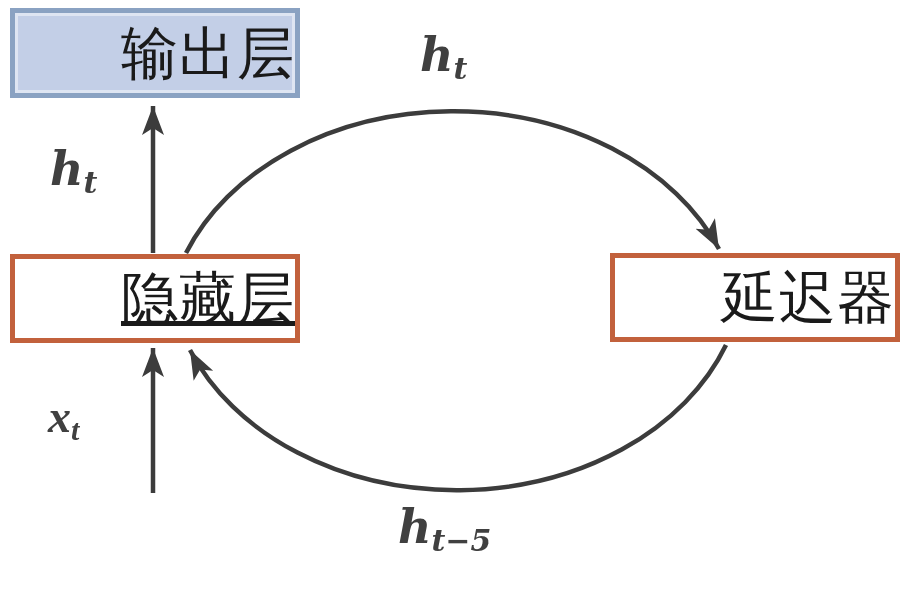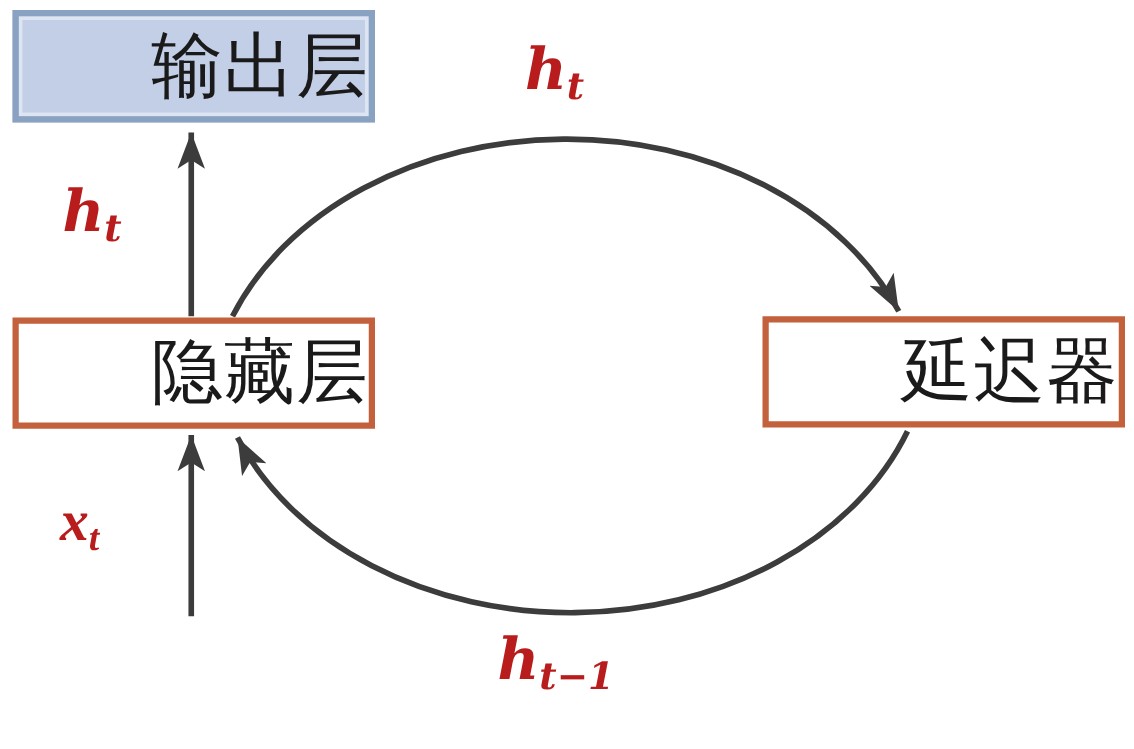--- a/index.html
+++ b/index.html
@@ -20,36 +20,36 @@
     letter-spacing:1px;
     line-height:1;
   }
   .box-output{
     left:10px;top:8px;width:290px;height:90px;
     background:#c3cfe7;border:5px solid #8aa2c2;
     box-shadow:inset 0 0 0 3px rgba(255,255,255,0.45);
   }
   .box-hidden{
     left:10px;top:254px;width:290px;height:89px;
-    background:#ffffff;border:5px solid #c2613c;
+    background:#ffffff;border:5px solid #c2613c;text-decoration:underline;
   }
   .box-input{
     left:8px;top:495px;width:294px;height:92px;
     background:#f8e2d2;border:5px solid #c2613c;
     box-shadow:inset 0 0 0 3px rgba(255,255,255,0.5);
   }
   .box-delay{
     left:610px;top:253px;width:290px;height:89px;
     background:#ffffff;border:5px solid #c2613c;
   }
   .mlabel{
     position:absolute;
     font-family:"DejaVu Serif","Liberation Serif",serif;
     font-style:italic;font-weight:bold;
-    font-size:46px;color:#b91c1c;
+    font-size:46px;color:#404040;
     line-height:1;
     white-space:nowrap;
   }
   .mlabel .msub{
     font-size:30px;font-weight:bold;font-style:italic;
     vertical-align:-8px;
     letter-spacing:0;
   }
   .lbl-ht-top{left:420px;top:32px;}
   .lbl-ht-left{left:50px;top:146px;}
@@ -92,16 +92,16 @@
 
   <div class="mlabel lbl-ht-left">
     <span>h</span><span class="msub">t</span>
   </div>
 
   <div class="mlabel lbl-xt">
     <span>x</span><span class="msub">t</span>
   </div>
 
   <div class="mlabel lbl-ht-minus">
-    <span>h</span><span class="msub">t−1</span>
+    <span>h</span><span class="msub">t−5</span>
   </div>
 
 </div>
 
 </body></html>

